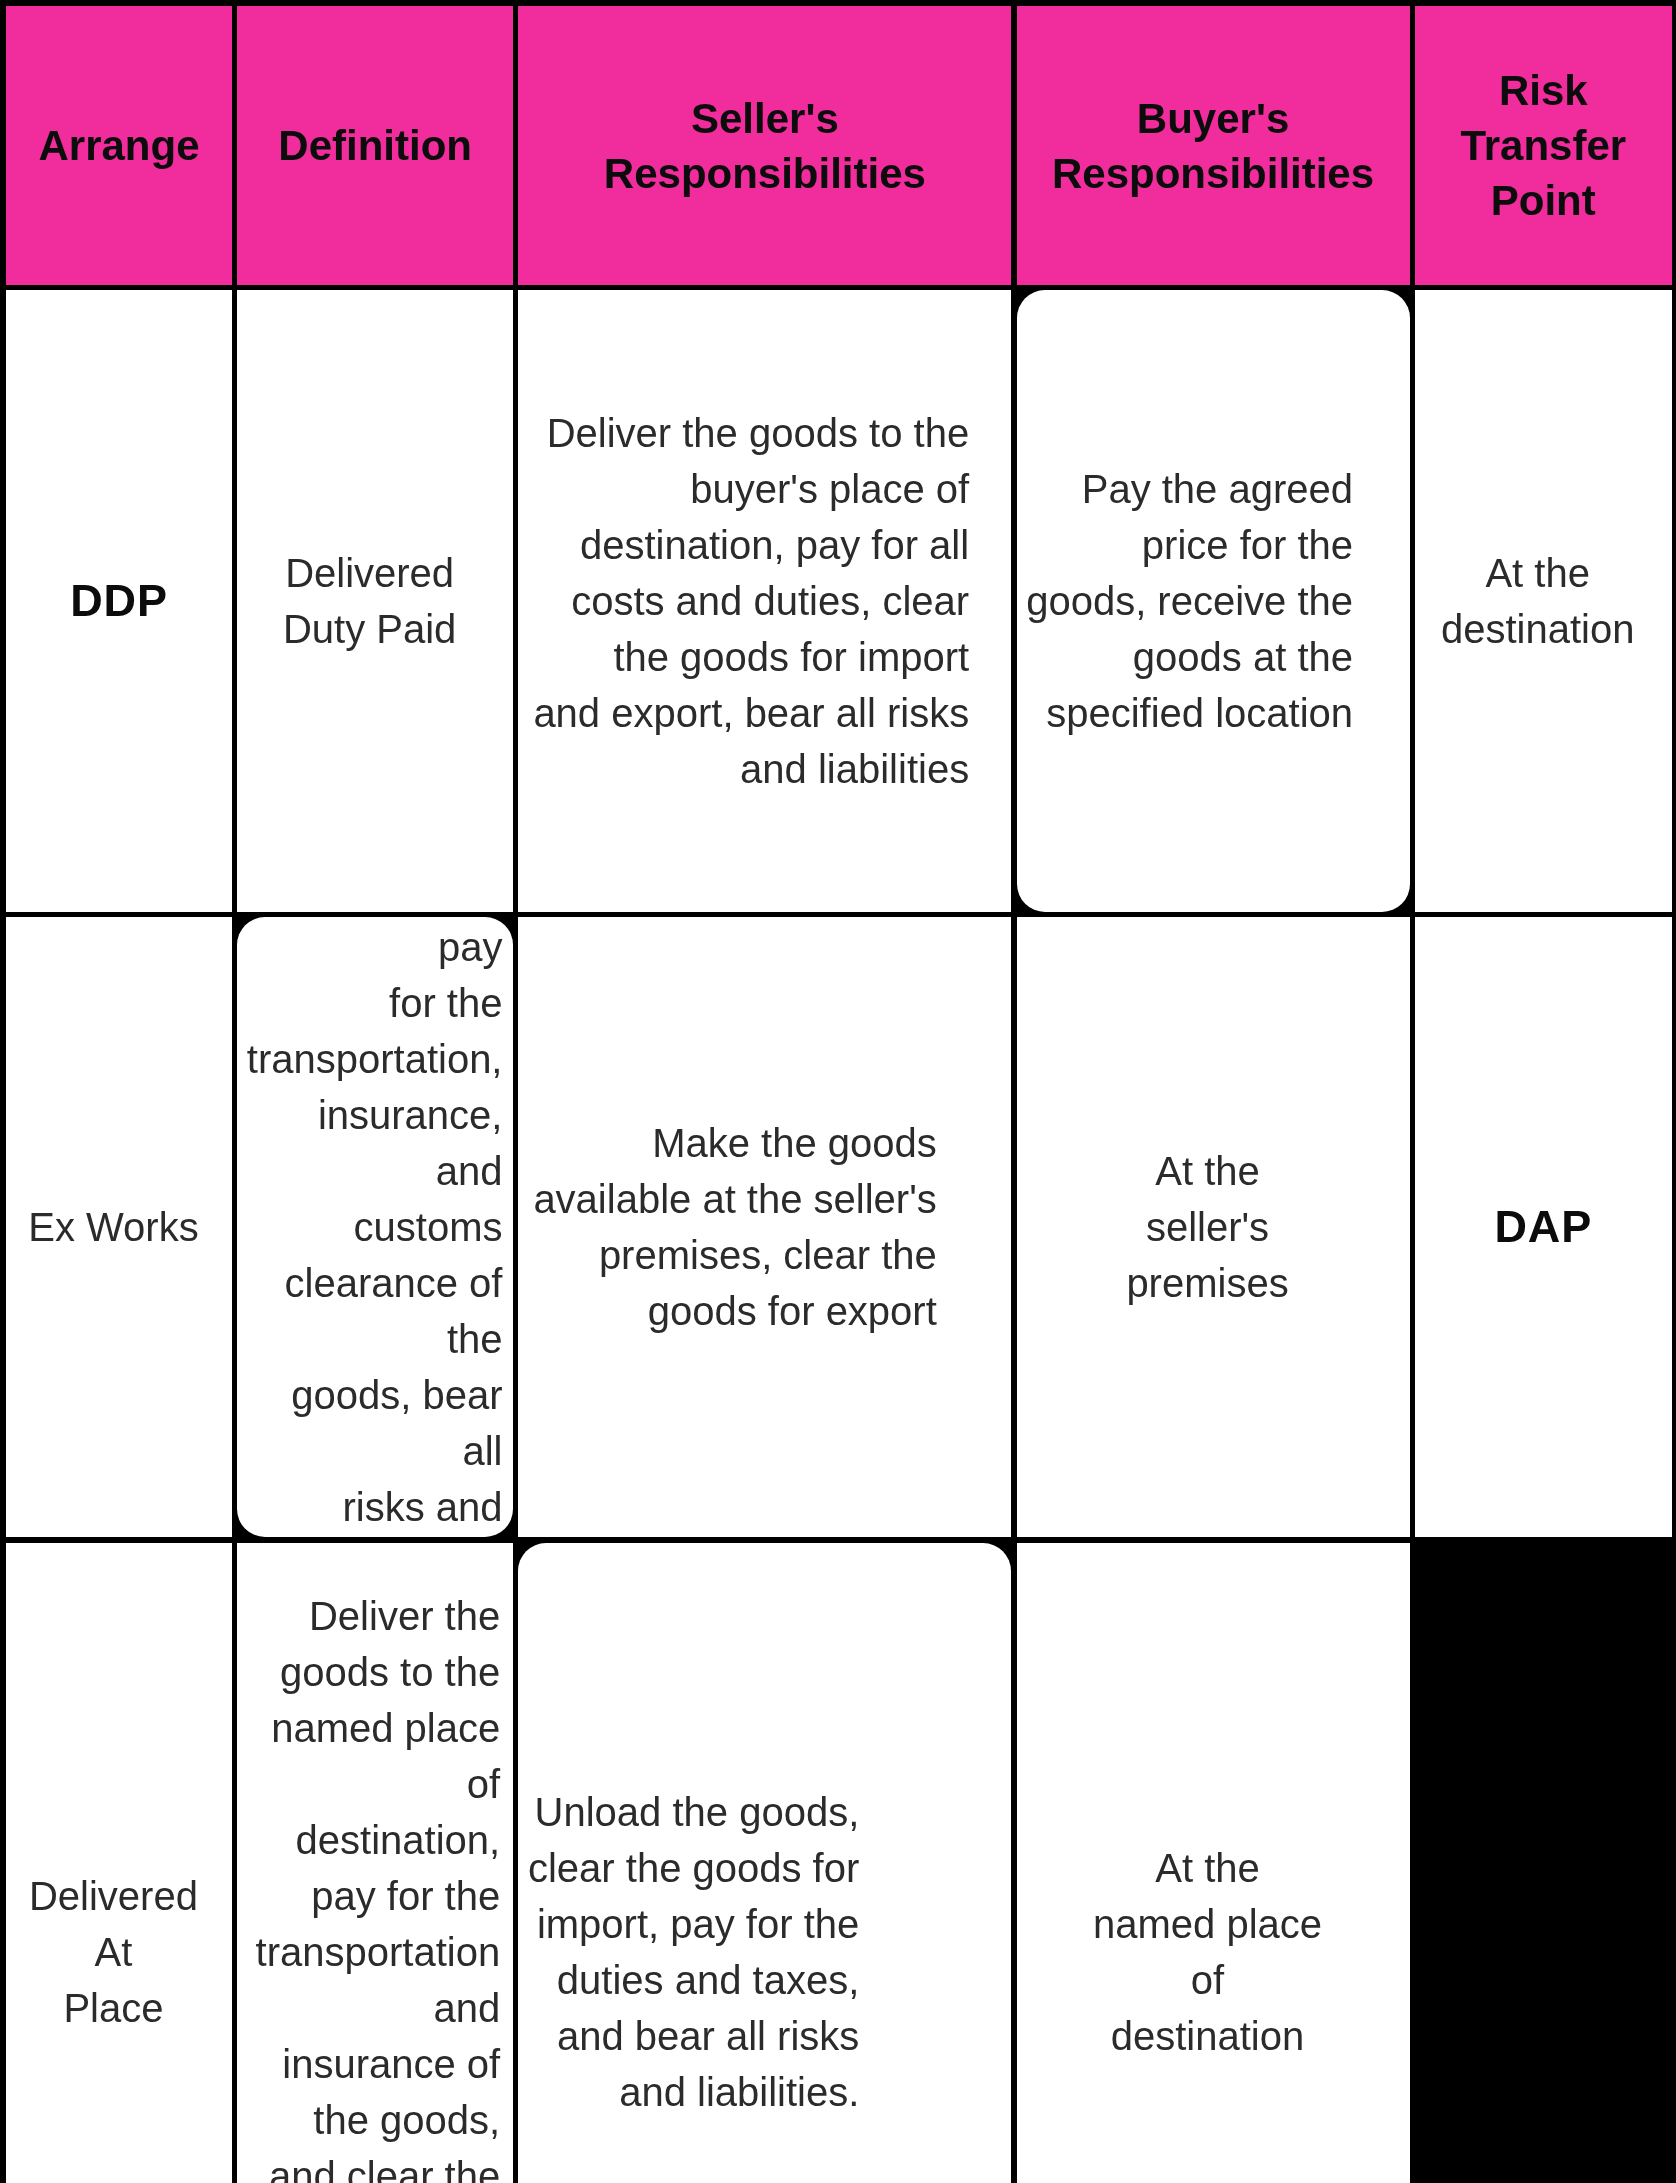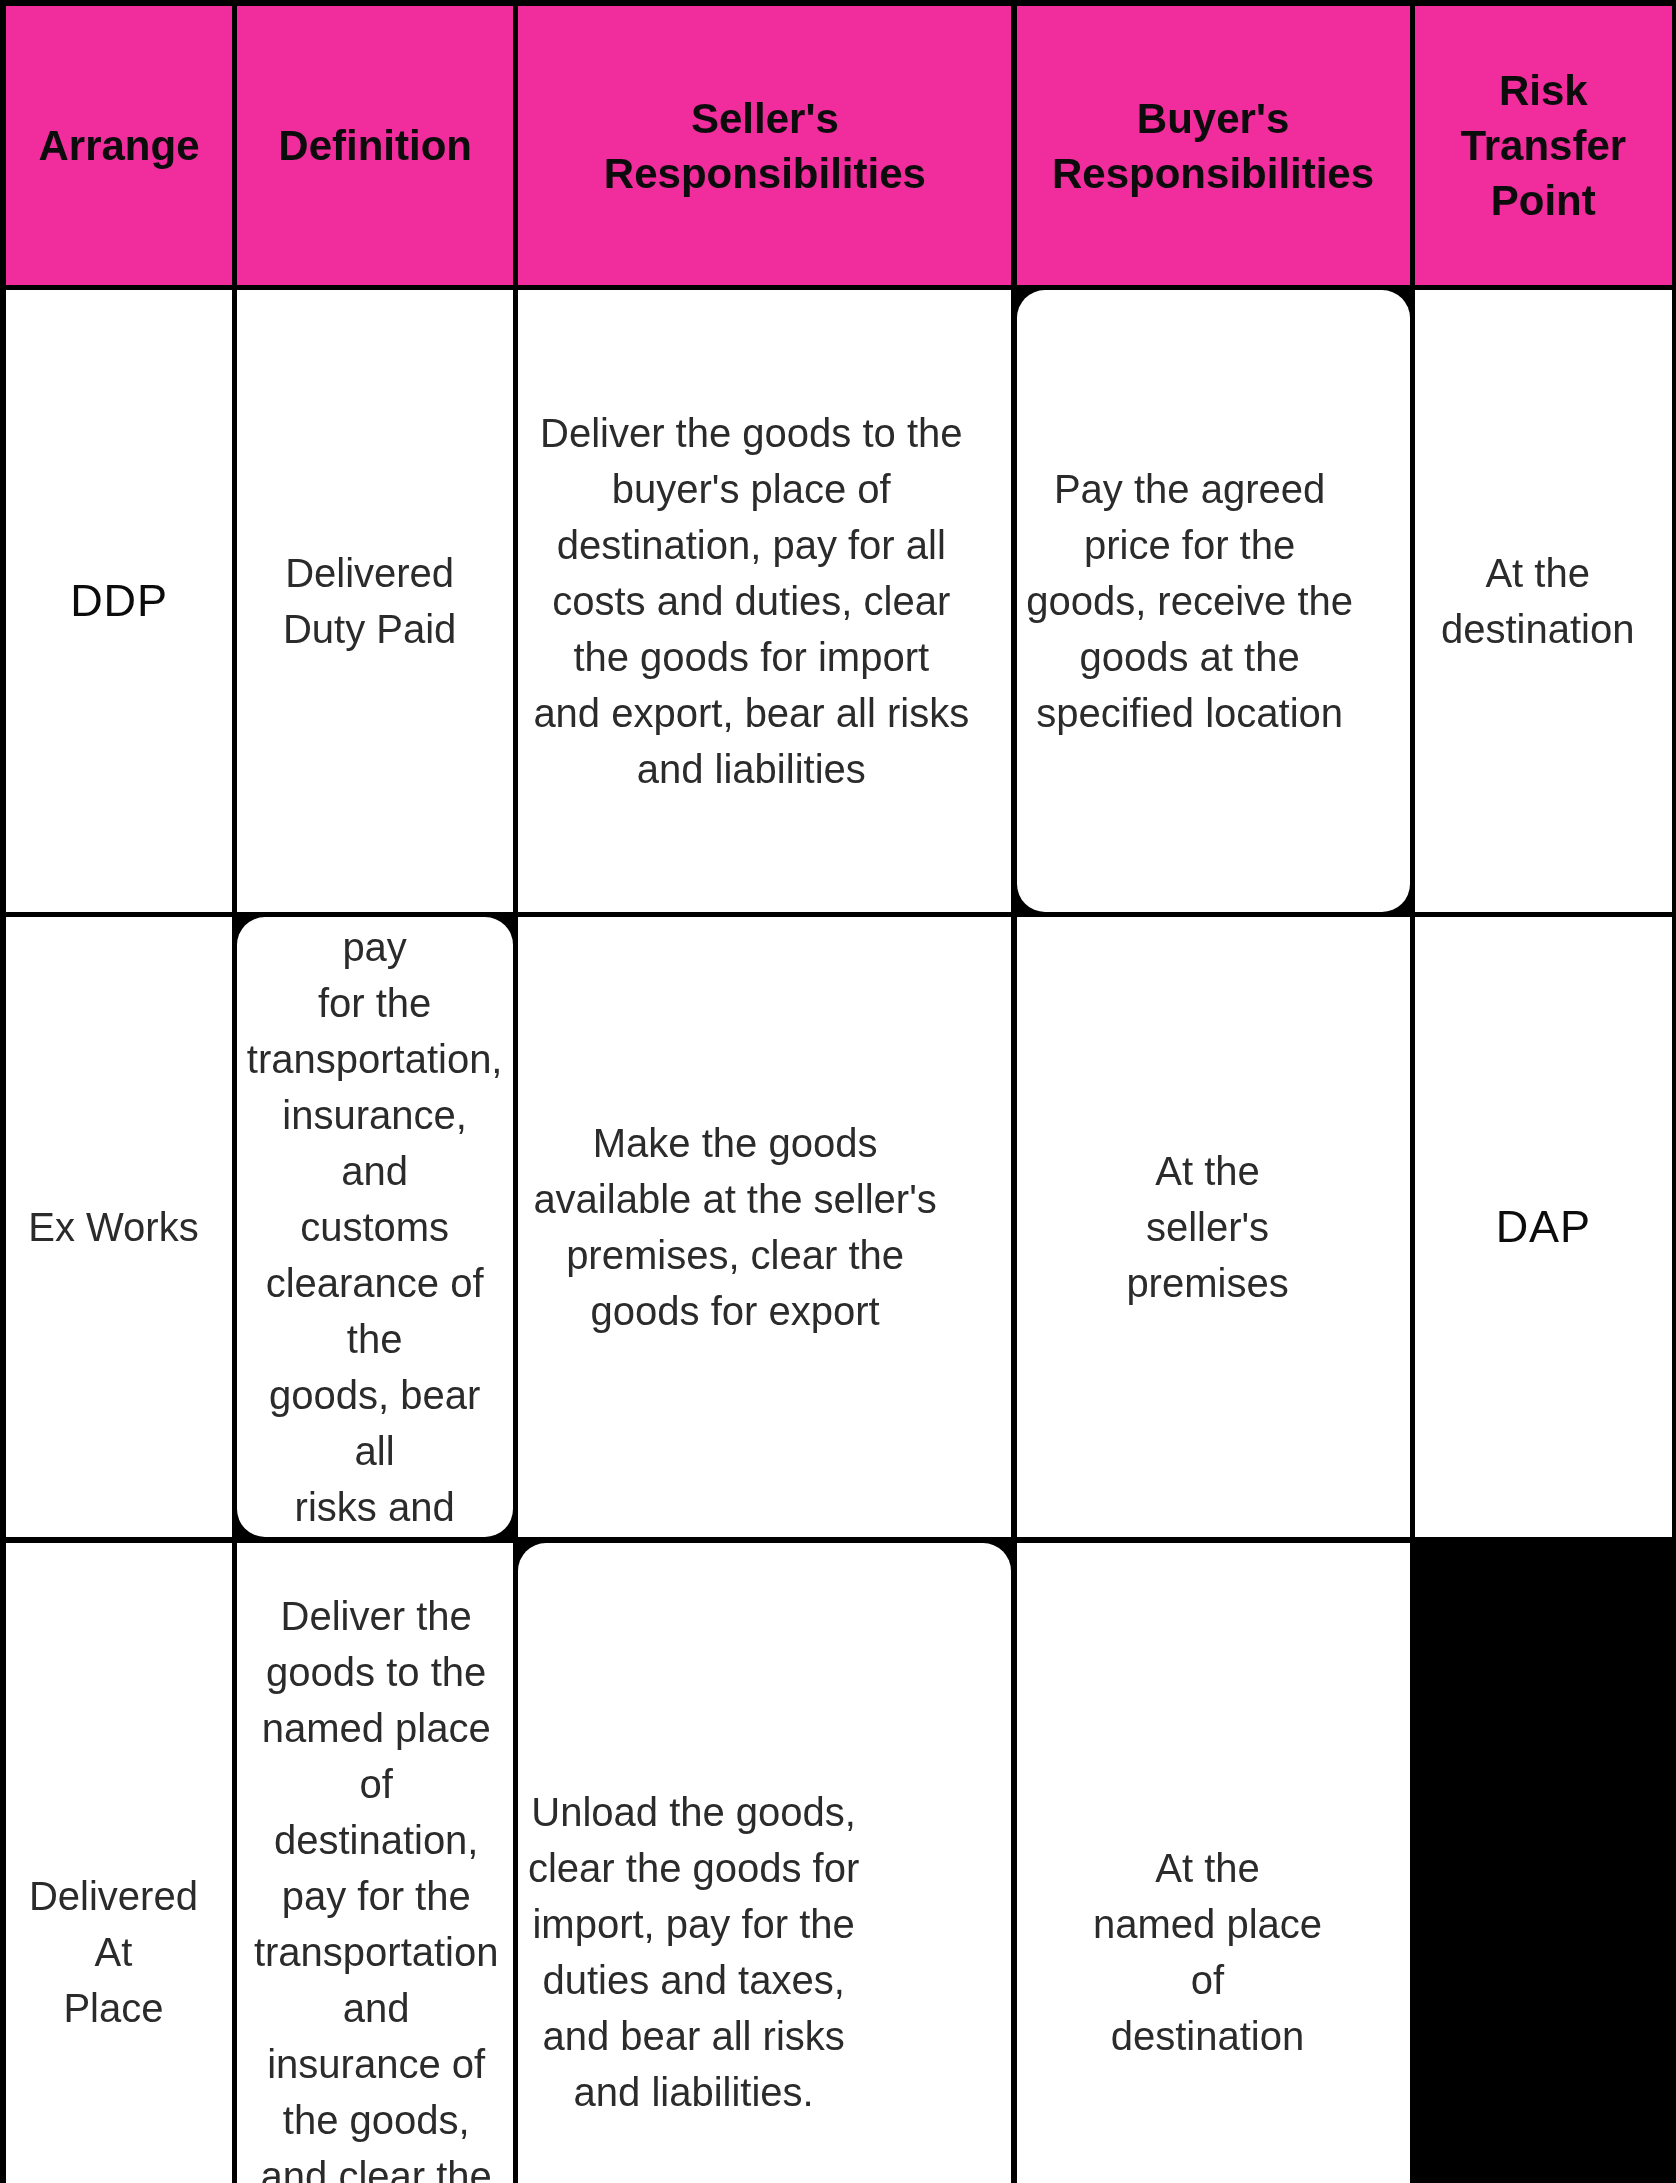--- a/index.html
+++ b/index.html
@@ -37,34 +37,34 @@
   }
   .header-cell {
     background: #F12C9D;
     color: #0c0c0c;
     font-weight: 700;
     font-size: 42px;
     line-height: 55px;
     text-align: center;
   }
   .code-cell {
-    font-weight: 400;
+    font-weight: 700;
     font-size: 45px;
     letter-spacing: 0.9px;
     color: #0c0c0c;
   }
   .body-text {
     font-size: 40px;
     line-height: 56px;
     font-weight: 400;
     color: #2b2b2b;
   }
   .left-align {
     justify-content: flex-start;
-    text-align: center;
+    text-align: right;
   }
   .col-seller.left-align { padding-left: 15px; padding-right: 13px; }
   .col-buyer.left-align  { padding-left: 9.6px; padding-right: 13px; border-radius: 28px; }
   .col-def, .col-risk { padding-left: 7.9px; padding-right: 19px; }
 </style>
 </head>
 <body>
 
 <div class="canvas">
   <div class="grid">

